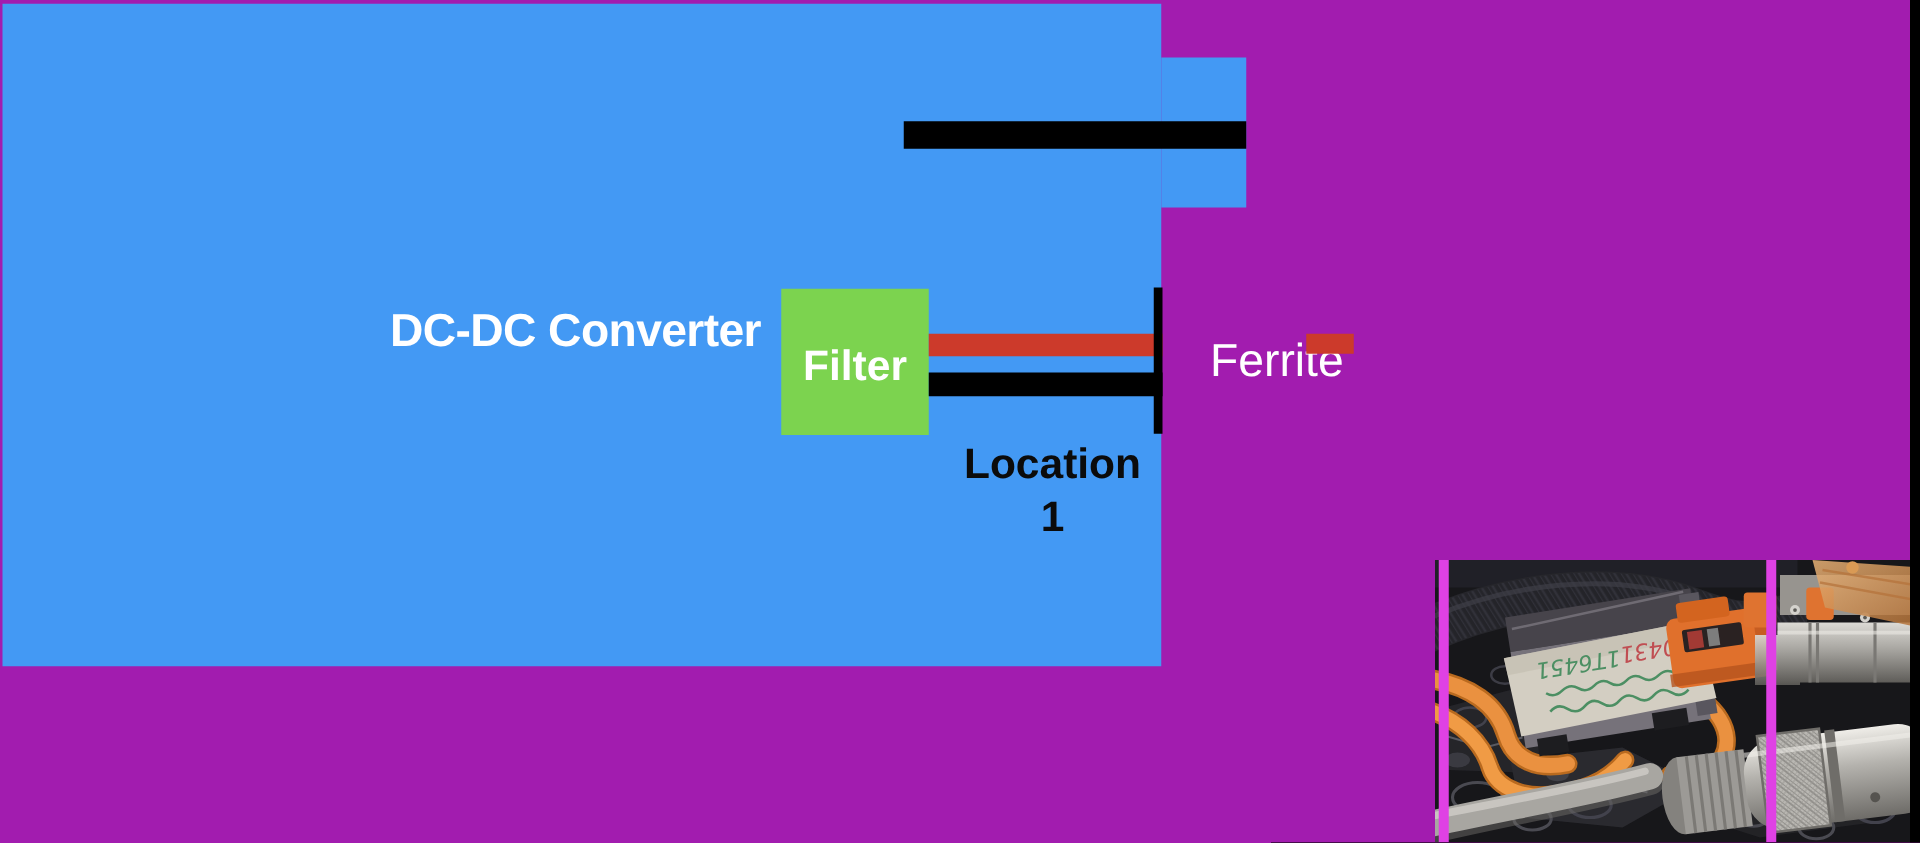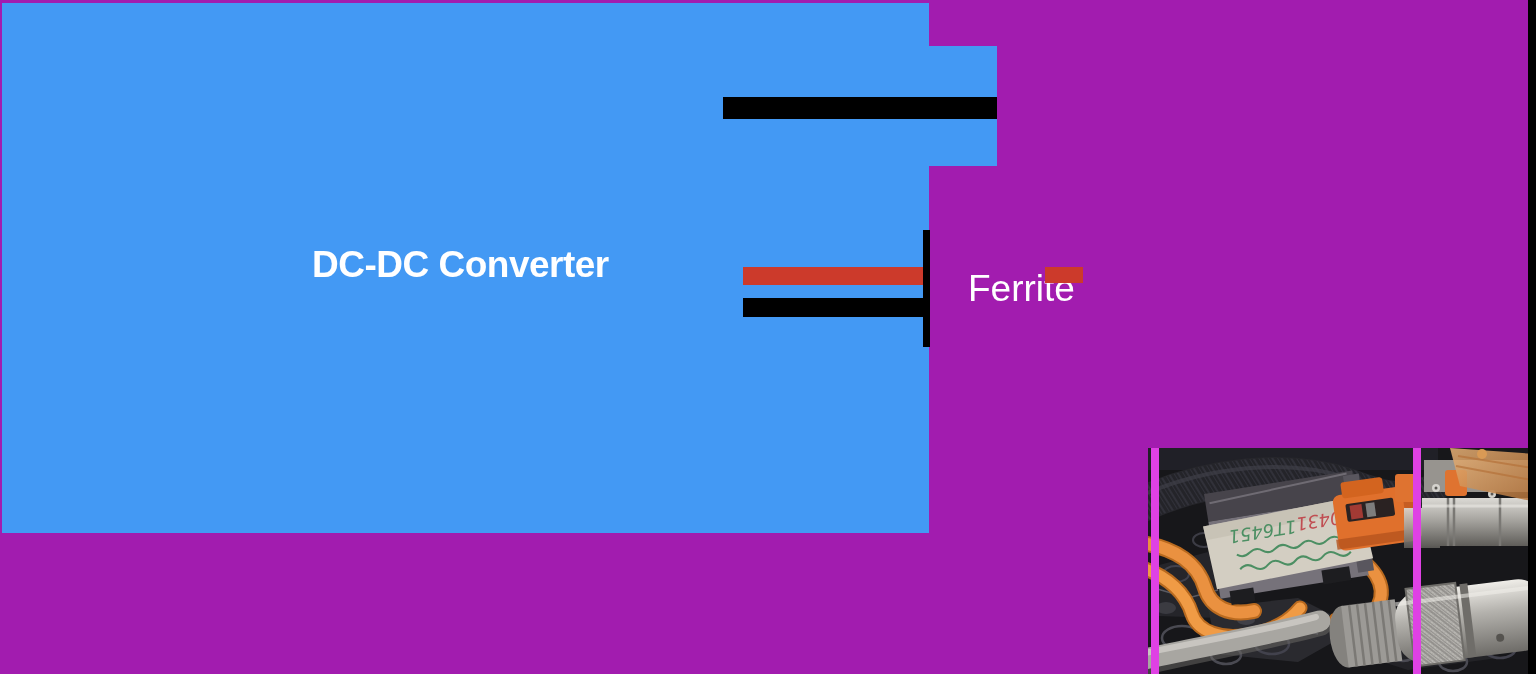--- a/index.html
+++ b/index.html
@@ -43,27 +43,34 @@
 <div class="canvas">
 
   <div class="abs blue-rect"></div>
 
   <div class="abs blue-tab"></div>
 
   <div class="abs top-wire"></div>
 
   <div class="abs dcdc-label">DC-DC Converter</div>
 
+  <div class="abs filter-box">
+    <span class="filter-label">Filter</span>
+  </div>
 
   <div class="abs red-wire"></div>
   <div class="abs black-wire"></div>
   <div class="abs ferrite-vline"></div>
   <div class="abs ferrite-label">Ferrite</div>
   <div class="abs red-stub"></div>
 
+  <div class="abs location-label">
+    <div>Location</div>
+    <div>1</div>
+  </div>
 
   <div class="abs photo">
     <svg width="388" height="226" viewBox="0 0 388 226" xmlns="http://www.w3.org/2000/svg">
       <defs>
         <pattern id="braid" width="8" height="8" patternUnits="userSpaceOnUse" patternTransform="rotate(-32)">
           <rect width="8" height="8" fill="#232329"></rect>
           <path d="M0 0V8M4 0V8" stroke="#34343d" stroke-width="2"></path>
         </pattern>
         <pattern id="knurl" width="6" height="6" patternUnits="userSpaceOnUse" patternTransform="rotate(45)">
           <rect width="6" height="6" fill="#b9b7b2"></rect>

